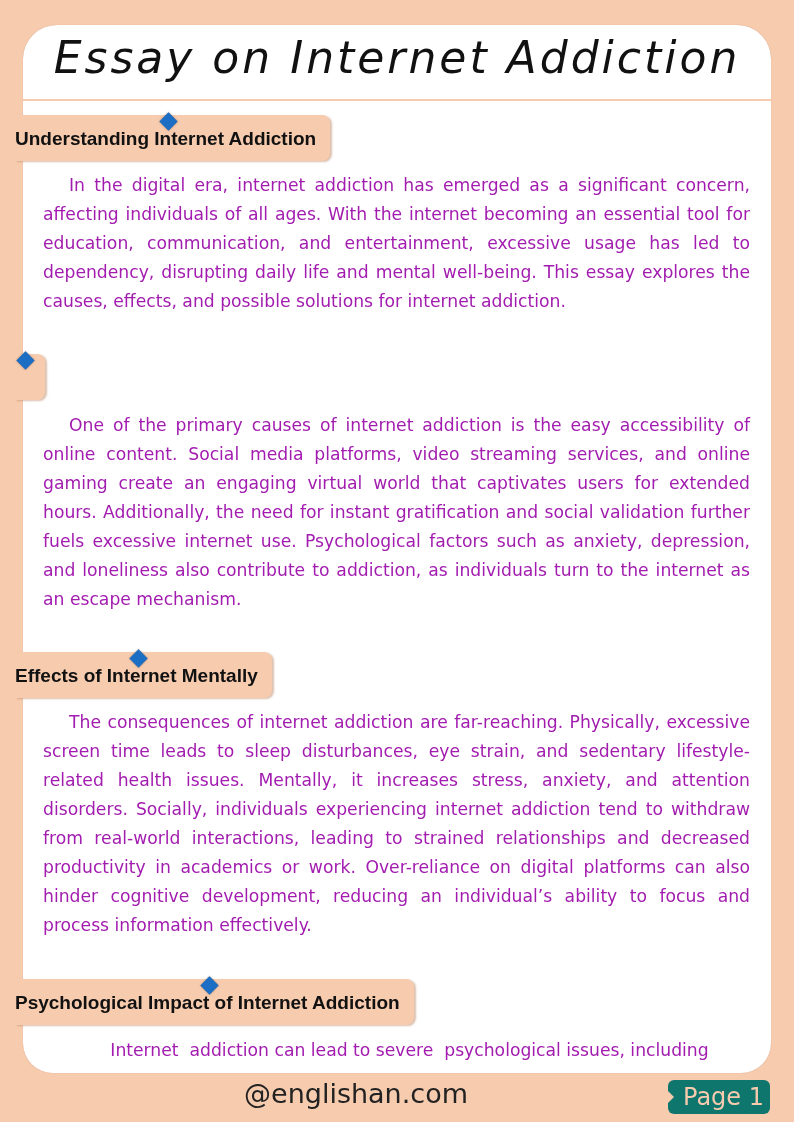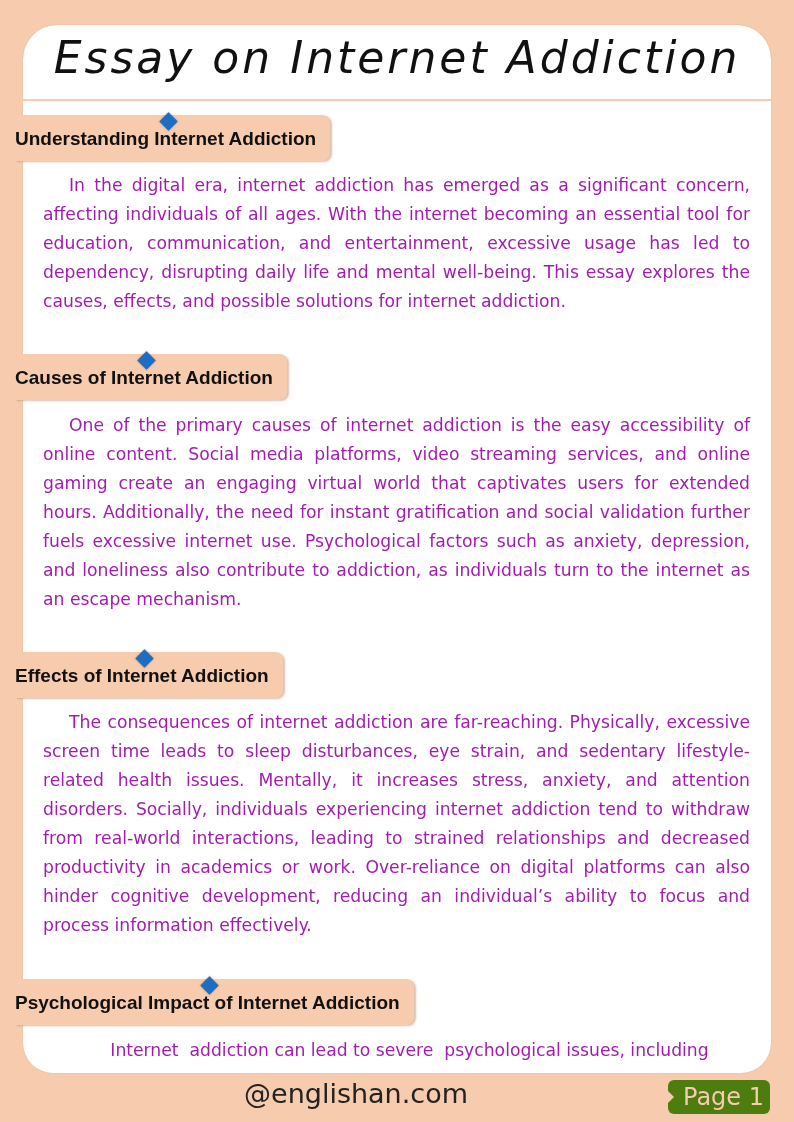--- a/index.html
+++ b/index.html
@@ -76,21 +76,21 @@
     left: 0; width: 712px; top: 1078px;
     text-align: center;
     font-family: "DejaVu Sans", sans-serif;
     font-size: 27px;
     color: #222;
   }
   .page-badge {
     position: absolute;
     left: 668px; top: 1080px;
     width: 102px; height: 34px;
-    background: #4d7c0f;
+    background: #0f766e;
     border-radius: 6px;
     color: #F7CBAE;
     font-family: "DejaVu Sans", sans-serif;
     font-size: 24px;
     display: flex; align-items: center; justify-content: flex-end;
     padding-right: 6px;
     box-sizing: border-box;
   }
   .page-badge .notch {
     position: absolute; left: -1px; top: 10px;
@@ -109,27 +109,26 @@
 <div class="divider"></div>
 
 <div class="section-head" style="top:115px;">
   <span class="diamond"></span>
   <span class="label">Understanding Internet Addiction</span>
 </div>
 <p class="para" style="top:171px;">In the digital era, internet addiction has emerged as a significant concern, affecting individuals of all ages. With the internet becoming an essential tool for education, communication, and entertainment, excessive usage has led to dependency, disrupting daily life and mental well-being. This essay explores the causes, effects, and possible solutions for internet addiction.</p>
 
 <div class="section-head" style="top:354px;">
   <span class="diamond"></span>
-  <span class="label">Causes of Internet Addiction</span>
 </div>
 <p class="para" style="top:411px;">One of the primary causes of internet addiction is the easy accessibility of online content. Social media platforms, video streaming services, and online gaming create an engaging virtual world that captivates users for extended hours. Additionally, the need for instant gratification and social validation further fuels excessive internet use. Psychological factors such as anxiety, depression, and loneliness also contribute to addiction, as individuals turn to the internet as an escape mechanism.</p>
 
 <div class="section-head" style="top:652px;">
   <span class="diamond"></span>
-  <span class="label">Effects of Internet Addiction</span>
+  <span class="label">Effects of Internet Mentally</span>
 </div>
 <p class="para" style="top:708px;">The consequences of internet addiction are far-reaching. Physically, excessive screen time leads to sleep disturbances, eye strain, and sedentary lifestyle-related health issues. Mentally, it increases stress, anxiety, and attention disorders. Socially, individuals experiencing internet addiction tend to withdraw from real-world interactions, leading to strained relationships and decreased productivity in academics or work. Over-reliance on digital platforms can also hinder cognitive development, reducing an individual’s ability to focus and process information effectively.</p>
 
 <div class="section-head" style="top:979px;">
   <span class="diamond"></span>
   <span class="label">Psychological Impact of Internet Addiction</span>
 </div>
 <p class="para" style="top:1036px; text-align:center; white-space:pre;">Internet  addiction can lead to severe  psychological issues, including</p>
 
 <div class="footer-site">@englishan.com</div>

